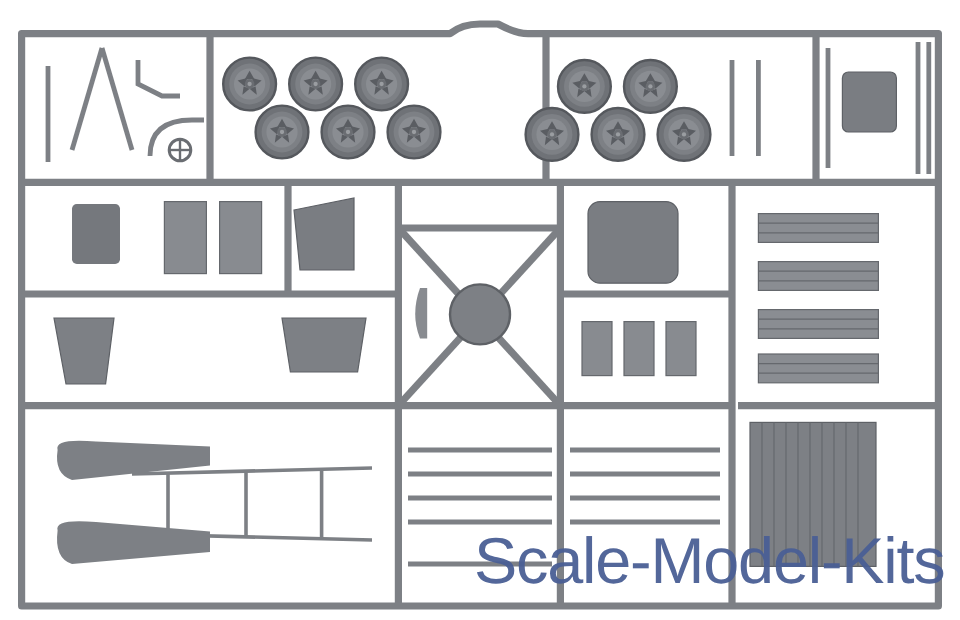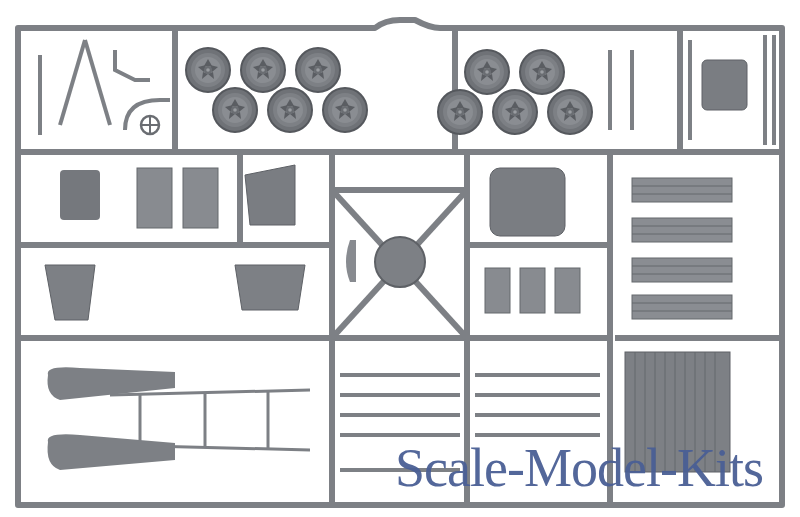--- a/index.html
+++ b/index.html
@@ -1,20 +1,20 @@
 <!DOCTYPE html>
 <html><head>
   <meta charset="utf-8">
   <style>
     html, body { margin:0; padding:0; background:#ffffff; }
     body { width:800px; height:517px; position:relative; overflow:hidden; font-family:"Liberation Sans", sans-serif; }
     .photo { position:absolute; left:0; top:0; width:800px; height:517px; }
     .watermark {
       position:absolute; left:395px; top:438px;
-      font-family:Liberation Serif, serif;
+      font-family:Liberation Sans, sans-serif;
       font-size:54px; line-height:60px; letter-spacing:-1px;
       color:#4a5f95; opacity:0.95; white-space:nowrap;
     }
   </style>
 </head>
 <body>
 
 <svg class="photo" viewBox="0 0 800 517" xmlns="http://www.w3.org/2000/svg">
   <defs>
     <g id="wheel">

